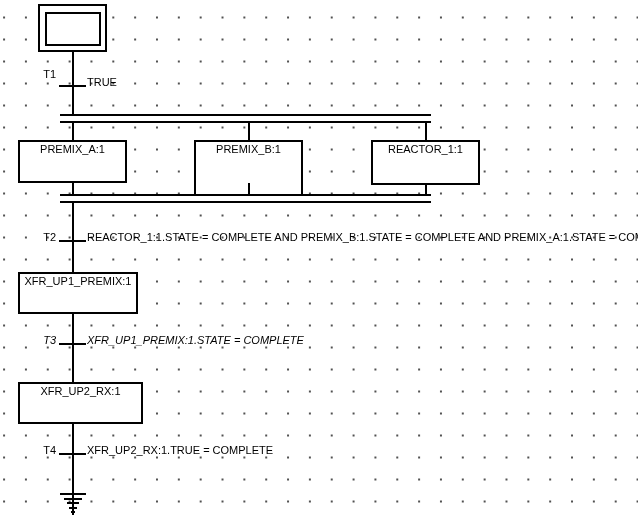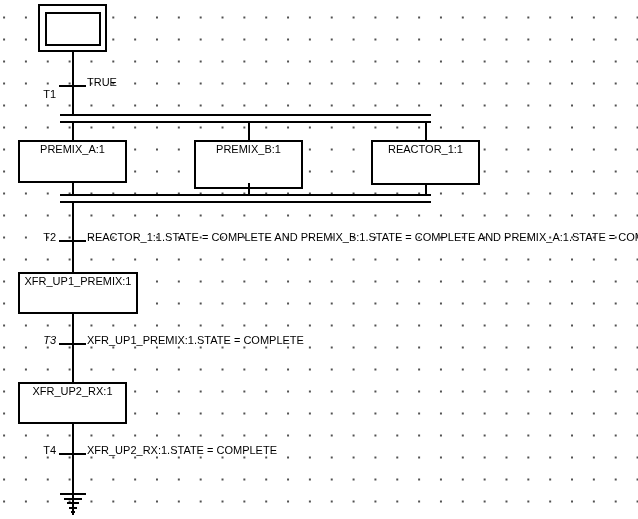--- a/index.html
+++ b/index.html
@@ -27,35 +27,35 @@
 </style>
 </head>
 <body>
 
 <div class="box" style="left:38px;top:4px;width:69px;height:48px;">
   <div style="position:absolute;left:5px;top:6px;width:52px;height:30px;border:2px solid #000;"></div>
 </div>
 
 <div class="vl" style="left:72px;top:52px;height:64px;"></div>
 
-<span class="tid" style="top:88px;text-align:right;">T1</span>
+<span class="tid" style="top:68px;text-align:right;">T1</span>
 <div class="tbar" style="top:85px;"></div>
 <span class="tcond" style="top:76px;">TRUE</span>
 
 <div class="hl" style="left:60px;top:114px;width:371px;"></div>
 <div class="hl" style="left:60px;top:121px;width:371px;"></div>
 
 <div class="vl" style="left:72px;top:123px;height:19px;"></div>
 <div class="vl" style="left:248px;top:123px;height:19px;"></div>
 <div class="vl" style="left:425px;top:123px;height:19px;"></div>
 
 <div class="box" style="left:18px;top:140px;width:109px;height:43px;">
   <span class="slabel">PREMIX_A:1</span>
 </div>
-<div class="box" style="left:194px;top:140px;width:109px;height:49px;">
+<div class="box" style="left:194px;top:140px;width:109px;height:56px;">
   <span class="slabel">PREMIX_B:1</span>
 </div>
 <div class="box" style="left:371px;top:140px;width:109px;height:45px;">
   <span class="slabel">REACTOR_1:1</span>
 </div>
 
 <div class="vl" style="left:72px;top:183px;height:13px;"></div>
 <div class="vl" style="left:248px;top:183px;height:13px;"></div>
 <div class="vl" style="left:425px;top:183px;height:13px;"></div>
 
@@ -69,31 +69,31 @@
 <span class="tcond" style="top:231px;">REACTOR_1:1.STATE = COMPLETE AND PREMIX_B:1.STATE = COMPLETE AND PREMIX_A:1.STATE = COMPLETE</span>
 
 <div class="box" style="left:18px;top:272px;width:120px;height:42px;">
   <span class="slabel">XFR_UP1_PREMIX:1</span>
 </div>
 
 <div class="vl" style="left:72px;top:314px;height:70px;"></div>
 
 <span class="tid" style="top:334px;font-style:italic;">T3</span>
 <div class="tbar" style="top:343px;"></div>
-<span class="tcond" style="top:334px;">XFR_UP1_PREMIX:1.STATE = COMPLETE</span>
+<span class="tcond" style="top:334px;font-style:italic;">XFR_UP1_PREMIX:1.STATE = COMPLETE</span>
 
-<div class="box" style="left:18px;top:382px;width:109px;height:42px;">
+<div class="box" style="left:18px;top:382px;width:125px;height:42px;">
   <span class="slabel">XFR_UP2_RX:1</span>
 </div>
 
 <div class="vl" style="left:72px;top:424px;height:91px;"></div>
 
 <span class="tid" style="top:444px;">T4</span>
 <div class="tbar" style="top:453px;"></div>
-<span class="tcond" style="top:444px;">XFR_UP2_RX:1.STATE = COMPLETE</span>
+<span class="tcond" style="top:444px;">XFR_UP2_RX:1.TRUE = COMPLETE</span>
 
 <div class="abs" style="left:60px;top:490px;width:26px;height:24px;">
   <div class="gl" style="left:0px;top:3px;width:26px;"></div>
   <div class="gl" style="left:4px;top:8px;width:18px;"></div>
   <div class="gl" style="left:7px;top:12px;width:12px;"></div>
   <div class="gl" style="left:9px;top:17px;width:8px;"></div>
   <div class="gl" style="left:11px;top:21px;width:4px;"></div>
 </div>
 
 </body></html>

